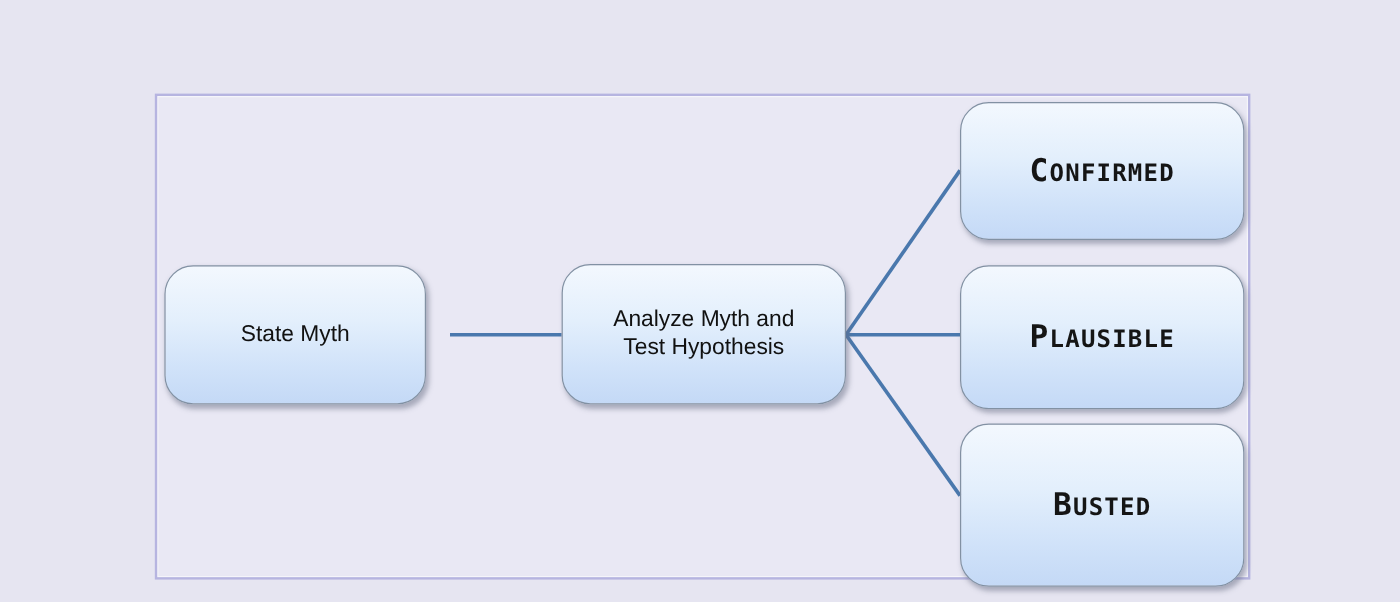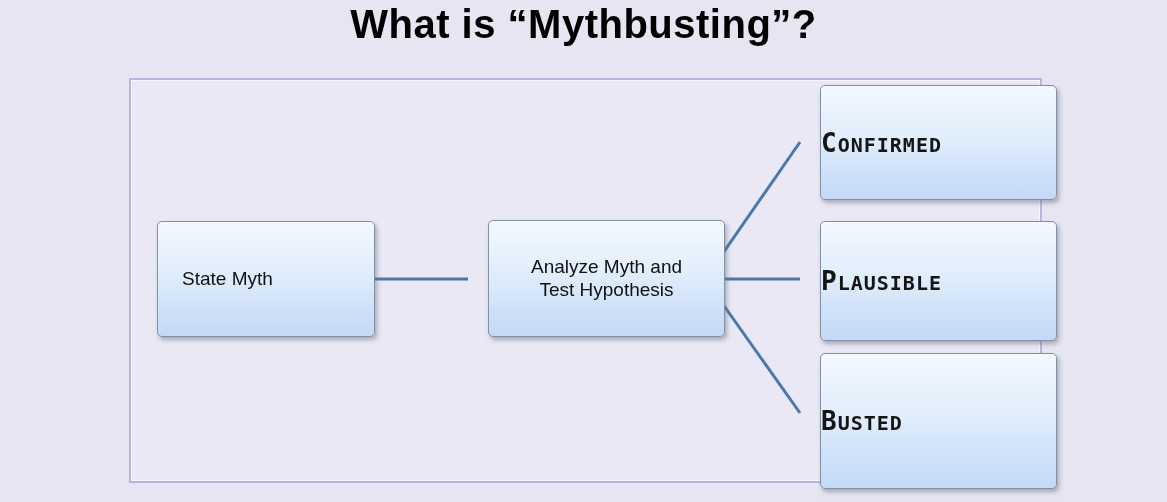--- a/index.html
+++ b/index.html
@@ -42,27 +42,27 @@
     left: 0;
     top: 0;
     width: 1167px;
     height: 502px;
     pointer-events: none;
   }
   .node {
     position: absolute;
     display: flex;
     align-items: center;
+    justify-content: center;
     text-align: center;
     border: 1px solid #8291a3;
-    border-radius: 5px;
+    border-radius: 24px;
     background: linear-gradient(180deg, #f3f8fe 0%, #e3effc 40%, #d0e2f9 75%, #c4d9f6 100%);
     box-shadow: 2px 3px 4px rgba(104,110,132,0.5);
     box-sizing: border-box;
-    margin-left: 20px;
   }
   .n-state     { left: 137px; top: 221px; width: 218px; height: 116px; }
   .n-analyze   { left: 468px; top: 220px; width: 237px; height: 117px; }
   .n-confirmed { left: 800px; top:  85px; width: 237px; height: 115px; }
   .n-plausible { left: 800px; top: 221px; width: 237px; height: 120px; }
   .n-busted    { left: 800px; top: 353px; width: 237px; height: 136px; }
   .step-label {
     display: block;
     font-size: 19px;
     line-height: 1.2;
@@ -79,21 +79,20 @@
   }
   .outcome-label::first-letter {
     font-size: 1.3em;
   }
 </style>
 </head>
 <body>
 
 <div class="stage">
 
-  <h1 class="title">What is “Mythbusting”?</h1>
 
   <div class="panel"></div>
 
   <svg class="connectors" viewBox="0 0 1167 502" xmlns="http://www.w3.org/2000/svg">
     <line x1="375" y1="279" x2="468" y2="279" stroke-width="3" stroke="#4a78ad"></line>
     <line x1="705" y1="279" x2="800" y2="142" stroke-width="3" stroke="#4a78ad"></line>
     <line x1="705" y1="279" x2="800" y2="279" stroke-width="3" stroke="#4a78ad"></line>
     <line x1="705" y1="279" x2="800" y2="413" stroke-width="3" stroke="#4a78ad"></line>
   </svg>
 

